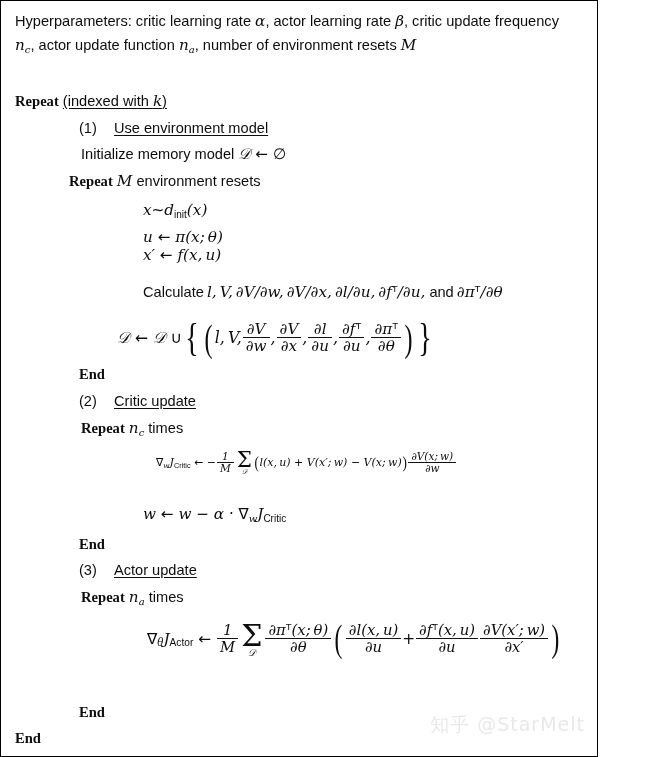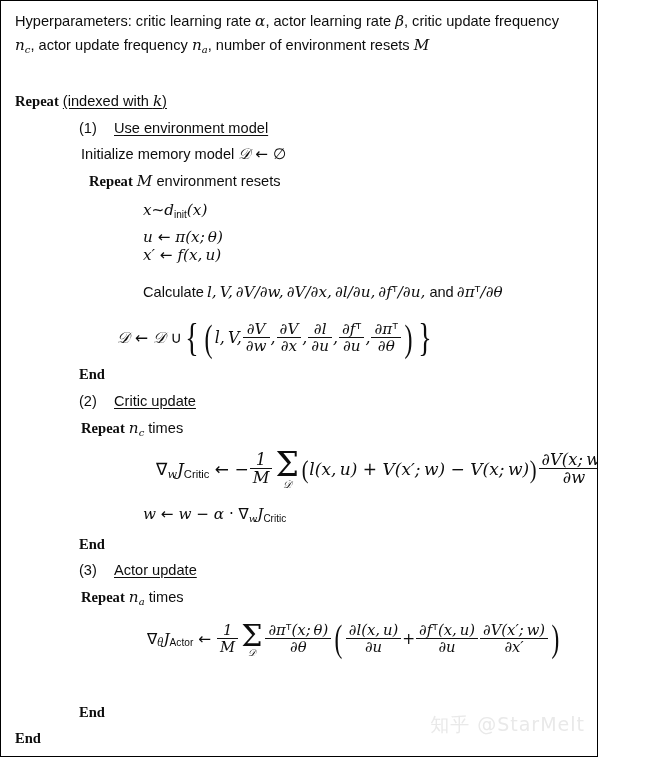--- a/index.html
+++ b/index.html
@@ -145,41 +145,41 @@
     <span>Hyperparameters:</span>
     <span>critic learning rate</span>
     <span class="math mi">α</span><span>,</span>
     <span>actor learning rate</span>
     <span class="math mi">β</span><span>,</span>
     <span>critic update frequency</span>
   </div>
 
   <div class="line" style="left:14px; top:36px;">
     <span class="math mi"><span>n</span><sub class="sbi">c</sub></span><span>,</span>
-    <span>actor update frequency</span>
+    <span>actor update function</span>
     <span class="math mi"><span>n</span><sub class="sbi">a</sub></span><span>,</span>
     <span>number of environment resets</span>
     <span class="math mi">M</span>
   </div>
 
 
   <div class="line" style="left:14px; top:92px;">
     <span class="bold">Repeat</span>
     <span class="uline">(indexed with <span class="math mi">k</span>)</span>
   </div>
 
   <div class="line" style="left:78px; top:119px;">(1)</div>
   <div class="line uline" style="left:113px; top:119px;">Use environment model</div>
 
   <div class="line" style="left:80px; top:145px;">
     <span>Initialize memory model</span>
     <span class="math"><span class="cal">𝒟</span> <span class="arrow">←</span> <span class="opsym">∅</span></span>
   </div>
 
-  <div class="line" style="left:88px; top:172px;">
+  <div class="line" style="left:68px; top:172px;">
     <span class="bold">Repeat</span>
     <span class="math mi">M</span>
     <span>environment resets</span>
   </div>
 
   <div class="line math" style="left:142px; top:201px;">
     <span class="mi">x</span><span class="opsym">~</span><span class="mi">d</span><sub class="sb">init</sub>(<span class="mi">x</span>)
   </div>
   <div class="line math" style="left:142px; top:228px;">
     <span class="mi">u</span> <span class="arrow">←</span> <span class="mi">π</span>(<span class="mi">x</span>; <span class="mi">θ</span>)
@@ -200,21 +200,21 @@
 
   <div class="line" style="left:78px; top:392px;">(2)</div>
   <div class="line uline" style="left:113px; top:392px;">Critic update</div>
 
   <div class="line" style="left:80px; top:419px;">
     <span class="bold">Repeat</span>
     <span class="math mi"><span>n</span><sub class="sbi">c</sub></span>
     <span>times</span>
   </div>
 
-  <div class="line math" style="left:155px; top:450px; font-size:17px;">
+  <div class="line math" style="left:155px; top:450px; font-size:11px;">
     <span class="opsym">∇</span><sub class="sbi">w</sub><span class="mi">J</span><sub class="sb">Critic</sub> <span class="arrow">←</span> <span class="opsym">−</span><span class="frac"><span class="num">1</span><span class="den"><span class="mi">M</span></span></span><span class="sumop"><span class="sigma">Σ</span><span class="lim cal">𝒟</span></span><span class="paren">(</span><span class="mi">l</span>(<span class="mi">x</span>, <span class="mi">u</span>) <span class="opsym">+</span> <span class="mi">V</span>(<span class="mi">x</span>′; <span class="mi">w</span>) <span class="opsym">−</span> <span class="mi">V</span>(<span class="mi">x</span>; <span class="mi">w</span>)<span class="paren">)</span><span class="frac"><span class="num">∂<span class="mi">V</span>(<span class="mi">x</span>; <span class="mi">w</span>)</span><span class="den">∂<span class="mi">w</span></span></span>
   </div>
 
   <div class="line math" style="left:142px; top:505px;">
     <span class="mi">w</span> <span class="arrow">←</span> <span class="mi">w</span> <span class="opsym">−</span> <span class="mi">α</span> <span class="opsym">·</span> <span class="opsym">∇</span><sub class="sbi">w</sub><span class="mi">J</span><sub class="sb">Critic</sub>
   </div>
 
   <div class="line bold" style="left:78px; top:535px;">End</div>
 
   <div class="line" style="left:78px; top:561px;">(3)</div>

